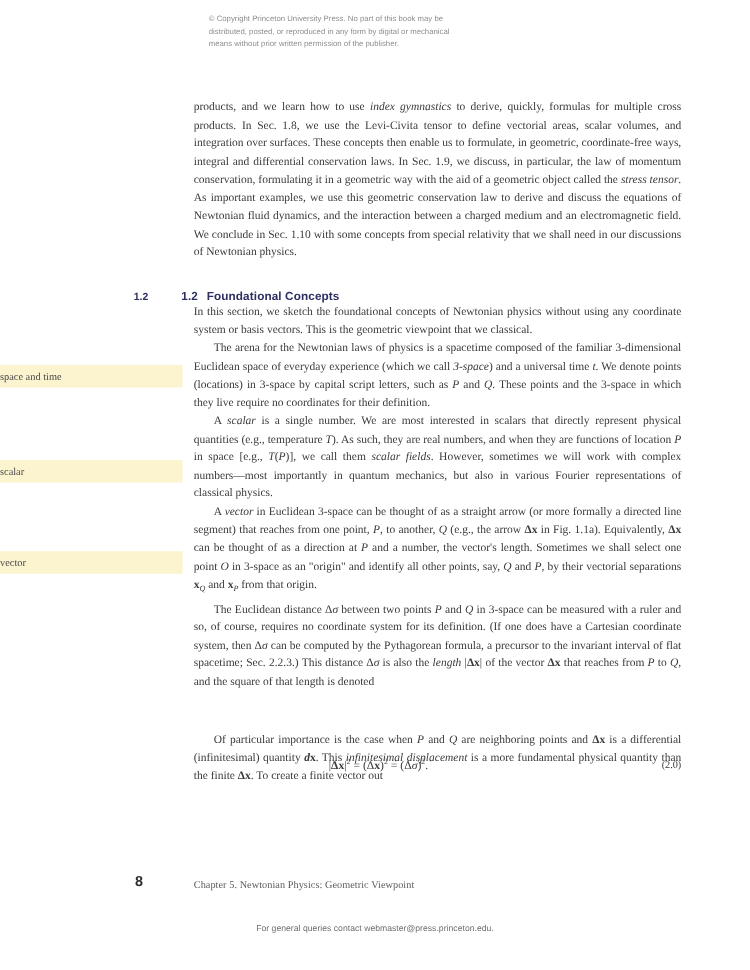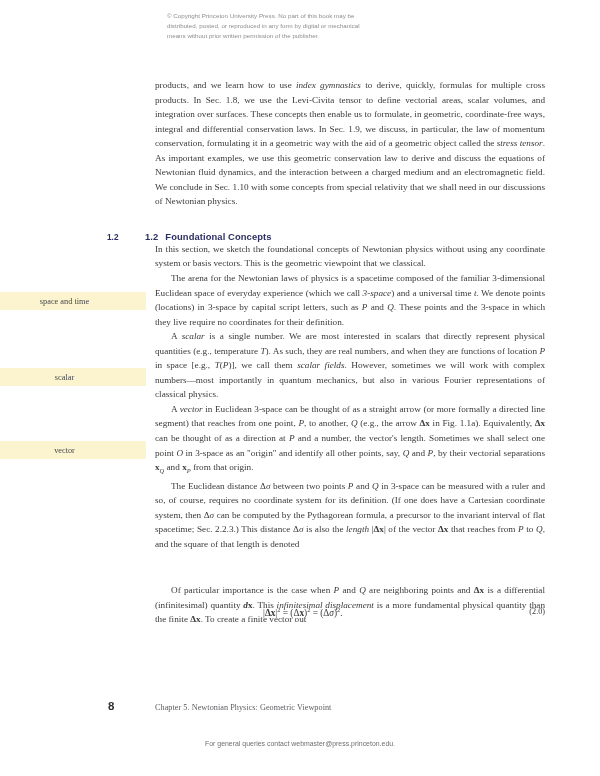--- a/index.html
+++ b/index.html
@@ -85,21 +85,21 @@
 
   
   .band {
     position: absolute;
     left: 0;
     width: 146px;
     height: 18px;
     background: #fbf4cf;
     display: flex;
     align-items: center;
-    justify-content: center;
+    justify-content: flex-start;
     box-sizing: border-box;
     padding-right: 17px;
   }
   .band span {
     font-size: 8.3px;
     color: #47474a;
     font-family: "Liberation Serif", serif;
     white-space: nowrap;
   }
 

